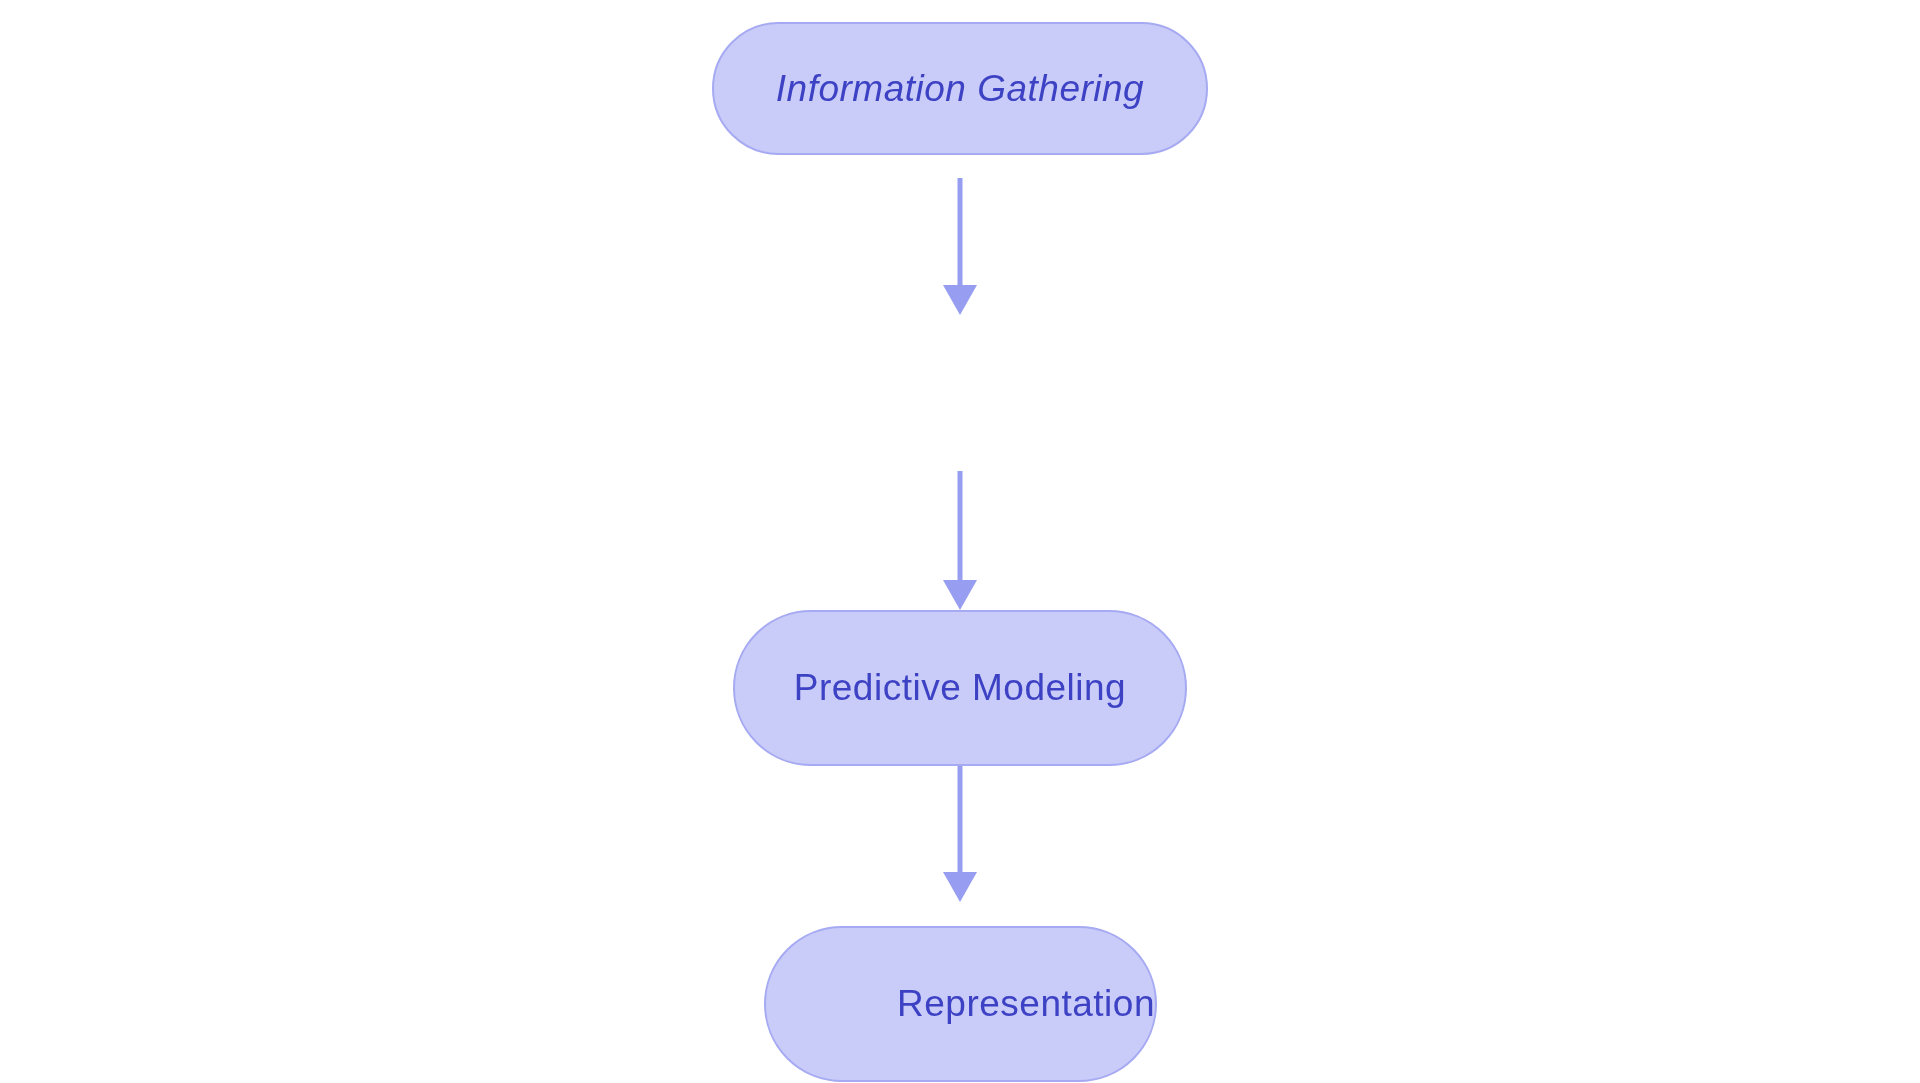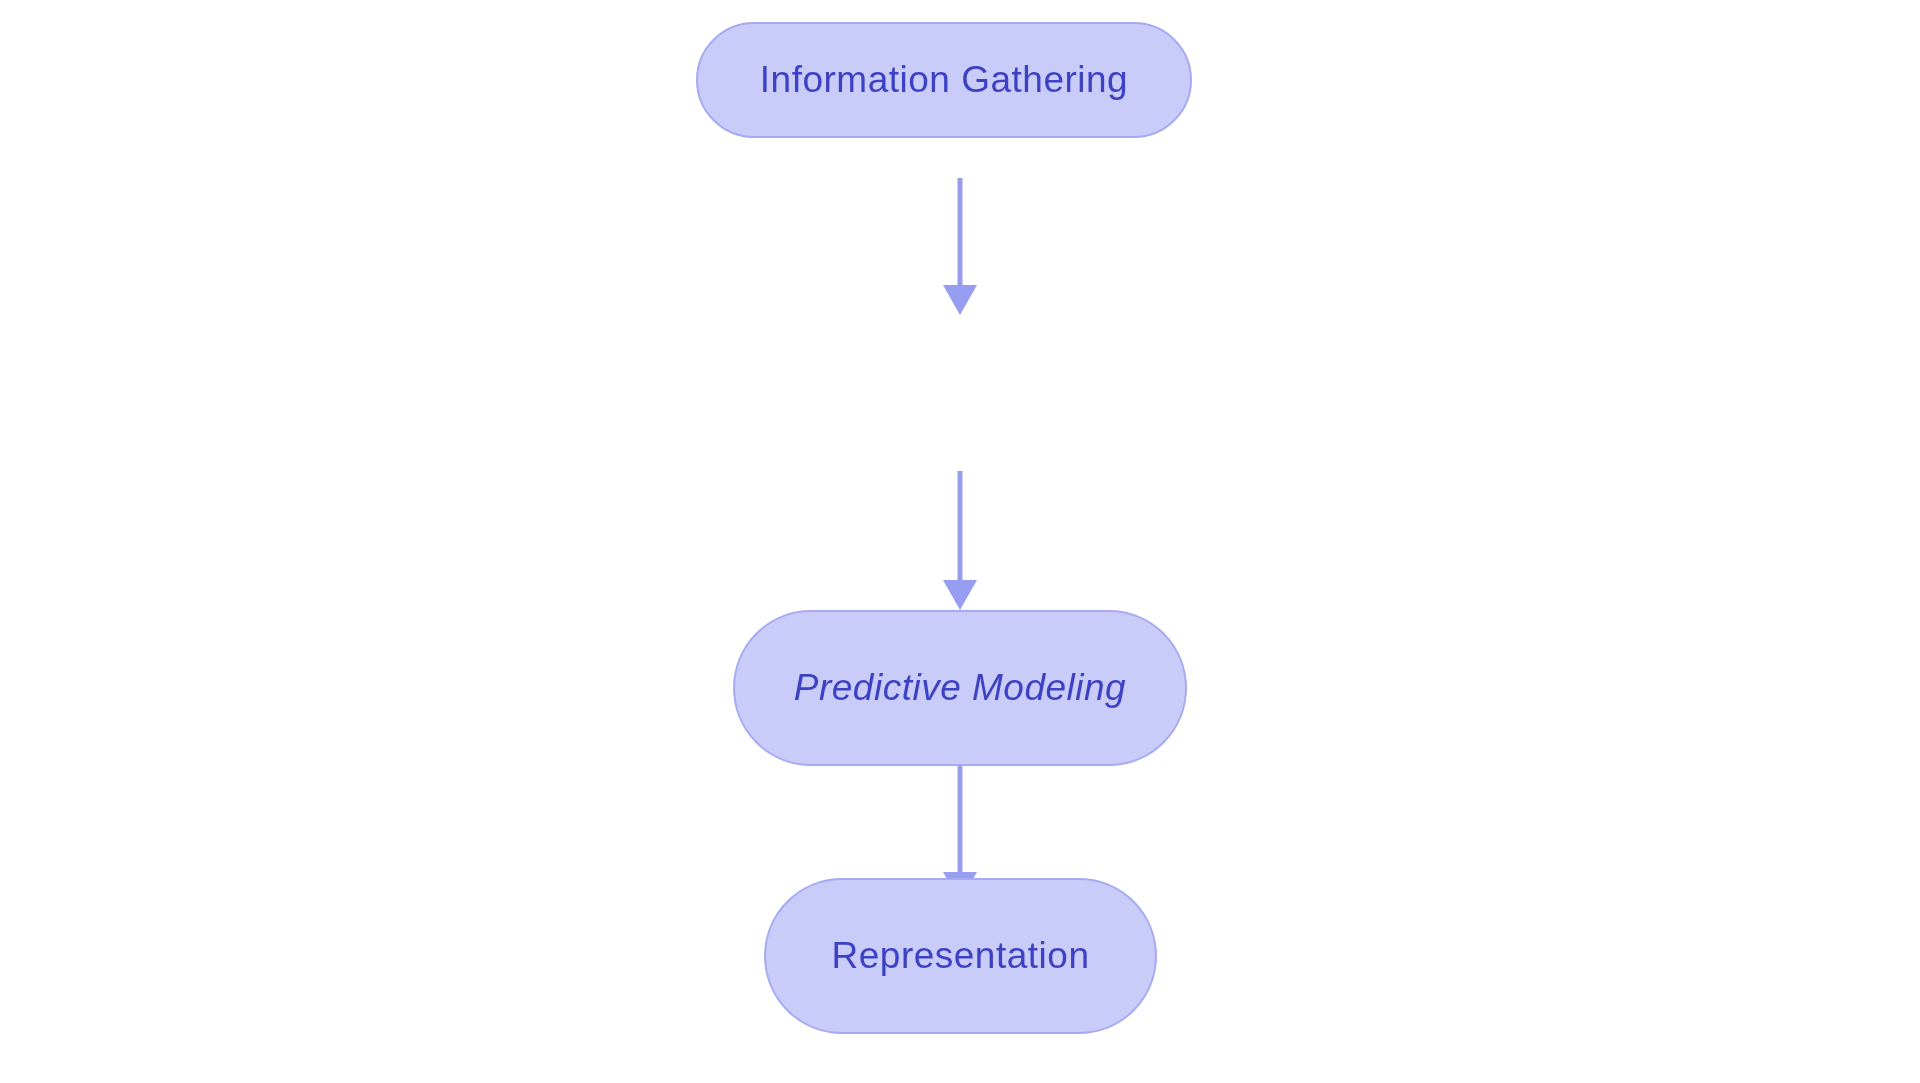--- a/index.html
+++ b/index.html
@@ -42,41 +42,41 @@
   }
   .arrow-head {
     fill: var(--arrow, #979df1);
   }
 </style>
 </head>
 <body>
 
 <div class="canvas">
 
-  <div class="node" style="left:696px; top:22px; width:496px; height:116px;">
+  <div class="node" style="left:712px; top:22px; width:496px; height:133px;font-style:italic;">
     <span class="node-label">Information Gathering</span>
   </div>
 
   <svg class="arrow" style="left:942px; top:178px;" width="36" height="137" viewBox="0 0 36 137" aria-hidden="true">
     <line class="arrow-line" x1="18" y1="0" x2="18" y2="109"></line>
     <polygon class="arrow-head" points="1,107 35,107 18,137"></polygon>
   </svg>
 
 
   <svg class="arrow" style="left:942px; top:471px;" width="36" height="139" viewBox="0 0 36 139" aria-hidden="true">
     <line class="arrow-line" x1="18" y1="0" x2="18" y2="111"></line>
     <polygon class="arrow-head" points="1,109 35,109 18,139"></polygon>
   </svg>
 
-  <div class="node" style="left:733px; top:610px; width:454px; height:156px;font-style:italic;">
+  <div class="node" style="left:733px; top:610px; width:454px; height:156px;">
     <span class="node-label">Predictive Modeling</span>
   </div>
 
   <svg class="arrow" style="left:942px; top:766px;" width="36" height="136" viewBox="0 0 36 136" aria-hidden="true">
     <line class="arrow-line" x1="18" y1="0" x2="18" y2="108"></line>
     <polygon class="arrow-head" points="1,106 35,106 18,136"></polygon>
   </svg>
 
-  <div class="node" style="left:764px; top:878px; width:393px; height:156px;">
+  <div class="node" style="left:764px; top:926px; width:393px; height:156px;justify-content:flex-end;">
     <span class="node-label">Representation</span>
   </div>
 
 </div>
 
 </body></html>

